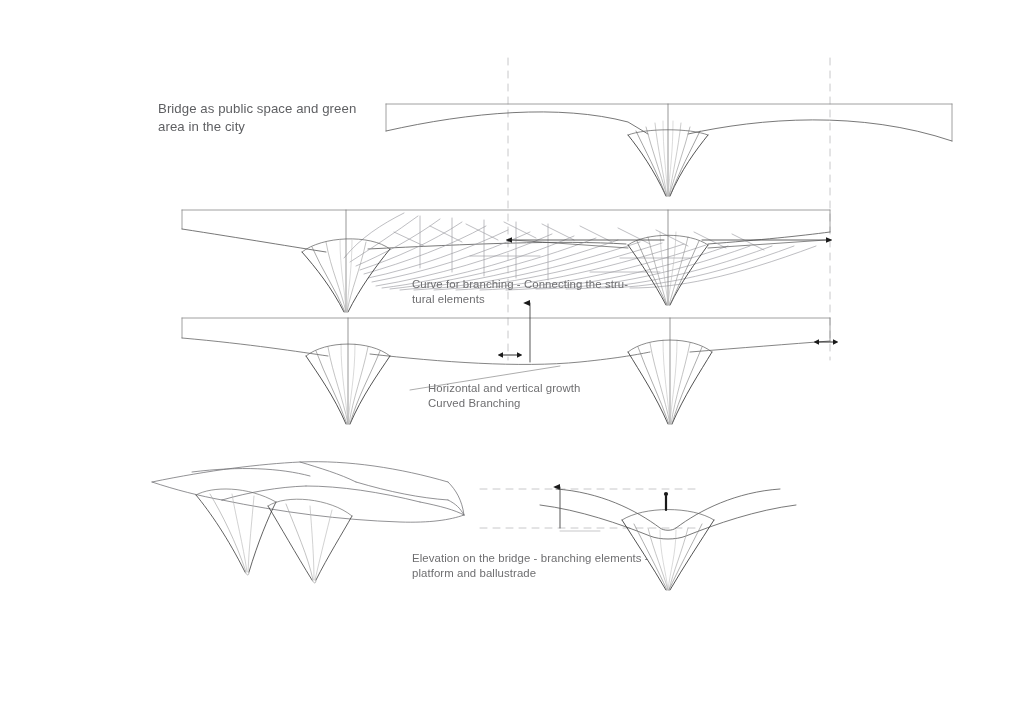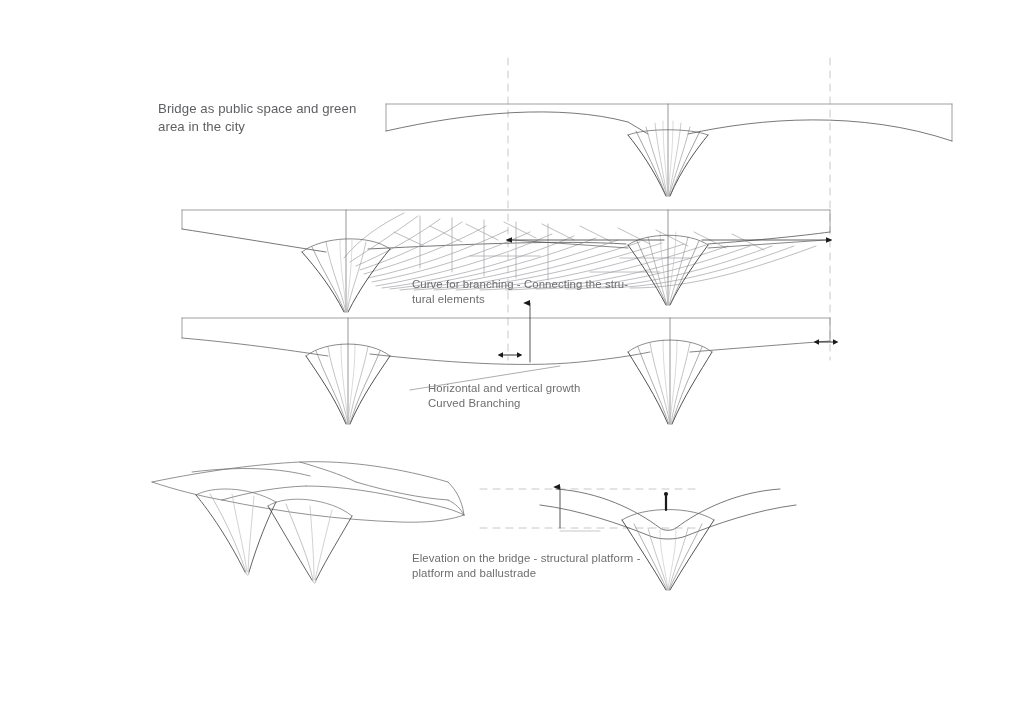--- a/index.html
+++ b/index.html
@@ -305,16 +305,16 @@
 
   <div class="anno" id="title-block">Bridge as public space and green
 area in the city</div>
 
   <div class="anno" id="note-branching">Curve for branching - Connecting the stru-
 tural elements</div>
 
   <div class="anno" id="note-growth">Horizontal and vertical growth
 Curved Branching</div>
 
-  <div class="anno" id="note-elevation">Elevation on the bridge - structural platform -
+  <div class="anno" id="note-elevation">Elevation on the bridge - branching elements -
 platform and ballustrade</div>
 
 </div>
 
 </body></html>

